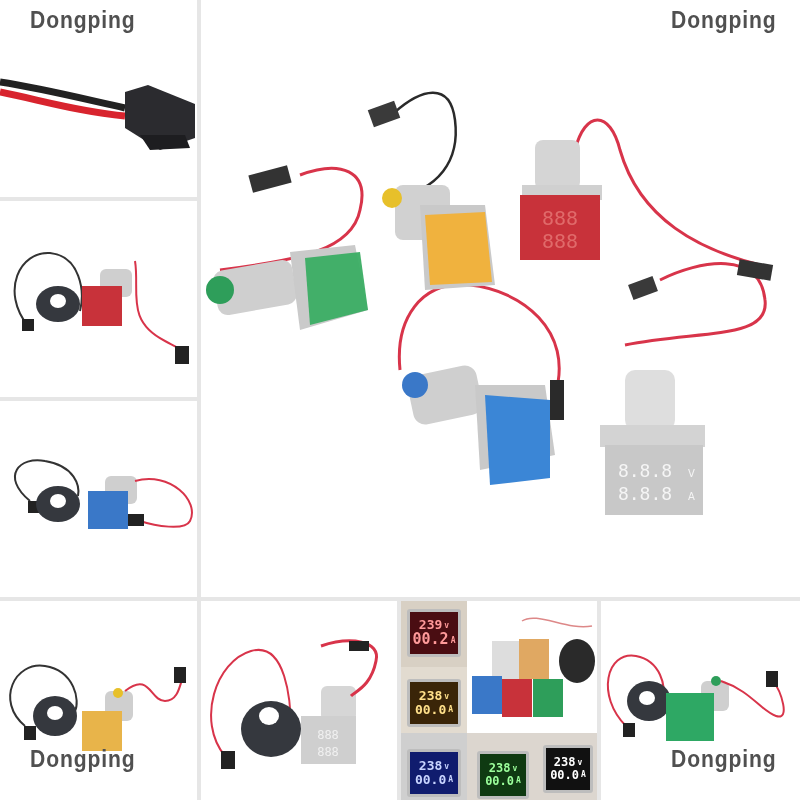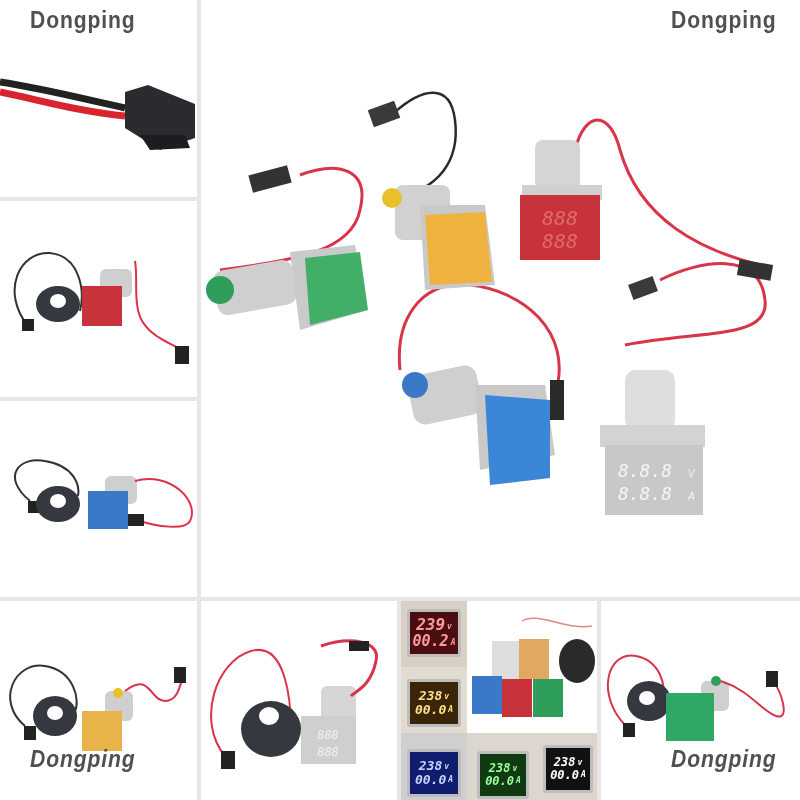--- a/index.html
+++ b/index.html
@@ -1,17 +1,17 @@
 <!DOCTYPE html>
 <html><head>
 <meta charset="utf-8">
 <style>
   html,body{margin:0;padding:0;background:#e6e6e6;}
   body{width:800px;height:800px;position:relative;overflow:hidden;font-family:"Liberation Sans",sans-serif;}
-  .tile{position:absolute;background:#fff;overflow:hidden;font-style:italic;}
+  .tile{position:absolute;background:#fff;overflow:hidden;}
   .t-a{left:0;top:0;width:197px;height:197px;}
   .t-main{left:201px;top:0;width:599px;height:597px;}
   .t-b{left:0;top:201px;width:197px;height:196px;}
   .t-c{left:0;top:401px;width:197px;height:196px;}
   .t-d{left:0;top:601px;width:197px;height:199px;}
   .t-e{left:201px;top:601px;width:196px;height:199px;}
   .t-f{left:401px;top:601px;width:196px;height:199px;background:#ddd;}
   .t-g{left:601px;top:601px;width:199px;height:199px;}
   .wm{position:absolute;font-family:"Liberation Sans",sans-serif;font-weight:bold;font-size:24px;color:#505050;letter-spacing:1px;transform:scaleX(.88);transform-origin:left top;}
   .wm-tl{left:30px;top:6px;}
@@ -144,21 +144,21 @@
     <text x="127" y="155" font-family="DejaVu Sans Mono, monospace" font-size="12" fill="#f0f0f0" text-anchor="middle">888</text>
     <path d="M120 45 C150 35 180 40 175 60 C170 85 155 90 150 95" stroke="#d8344a" stroke-width="3" fill="none"></path>
     <rect x="148" y="40" width="20" height="10" fill="#222"></rect>
   </svg>
 </div>
 
 <div class="tile t-f">
   <div class="sub" style="left:0;top:0;width:66px;height:66px;background:#d8d0c4;">
     <div class="meter" style="left:6px;top:8px;width:48px;height:42px;background:#4a0d12;color:#ff9a9a;">
       <div class="row">
-          <span style="font-size:16px">239</span>
+          <span style="font-size:13px">239</span>
           <span class="u">v</span>
         </div>
       <div class="row">
           <span style="font-size:15px">00.2</span>
           <span class="u">A</span>
         </div>
     </div>
   </div>
   <div class="sub" style="left:0;top:66px;width:66px;height:66px;background:#e2dbd0;">
     <div class="meter" style="left:6px;top:12px;width:48px;height:42px;background:#3a2508;color:#ffe08a;">

